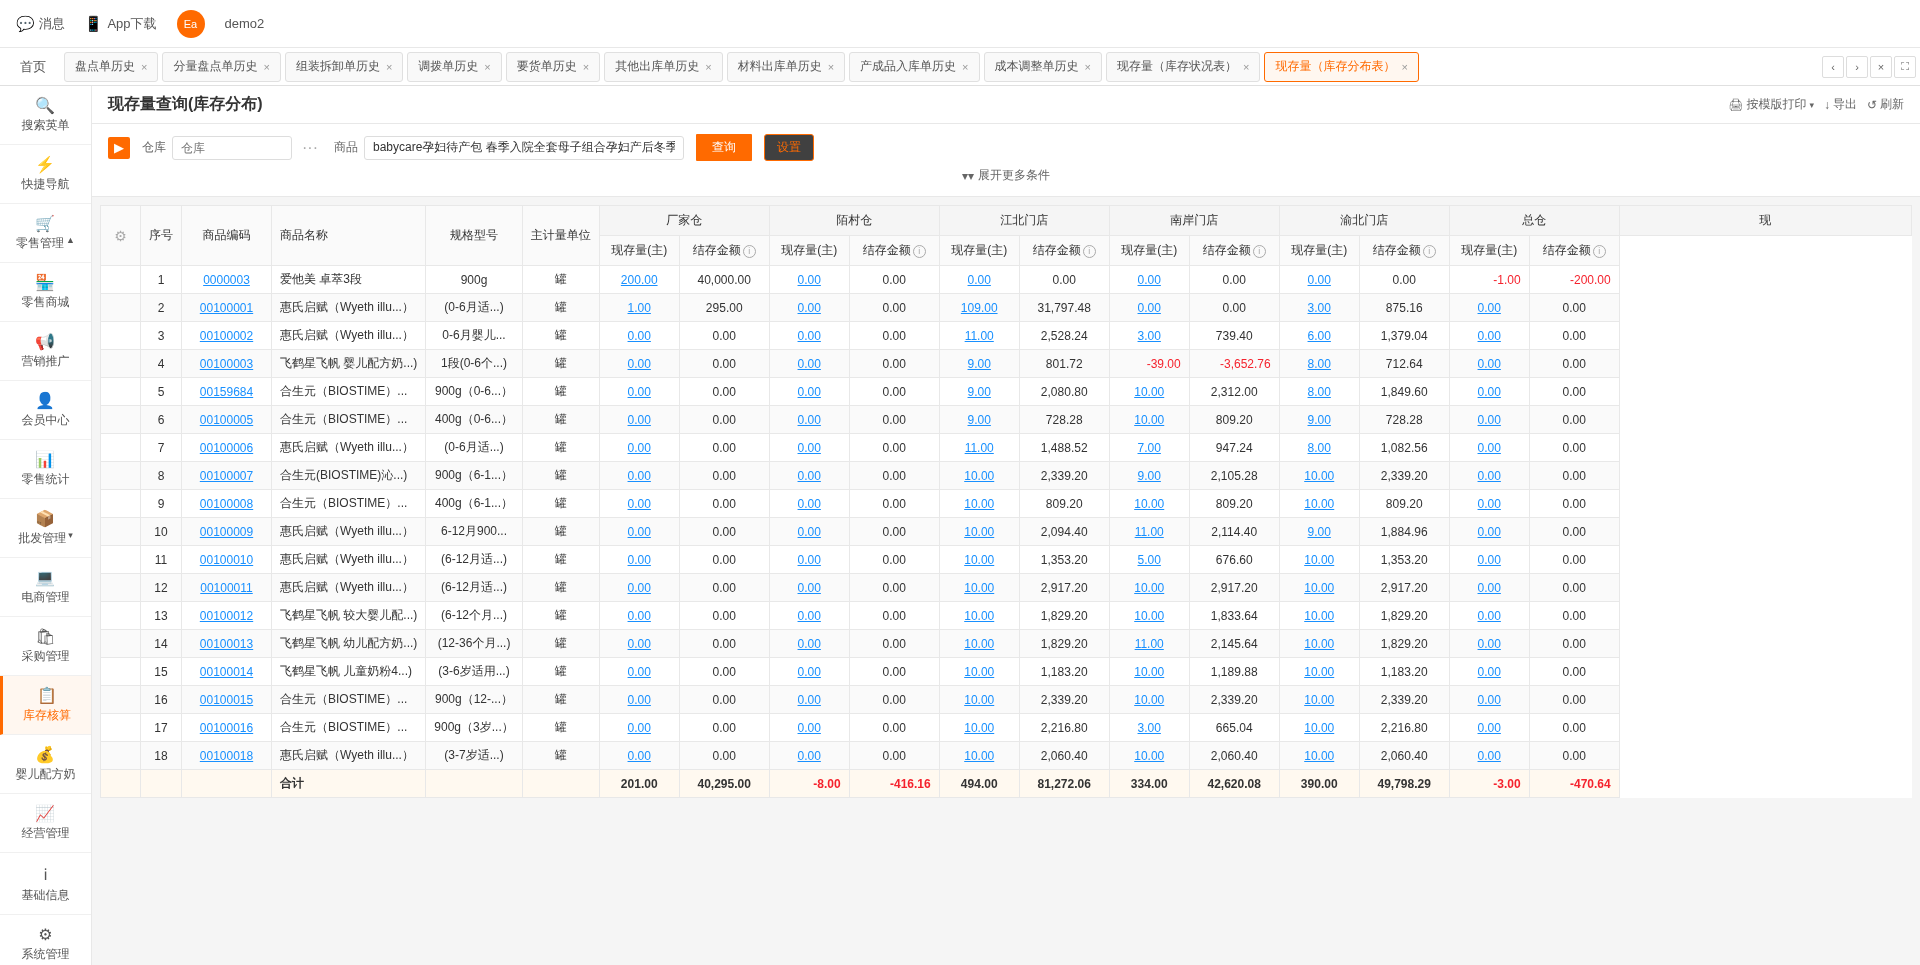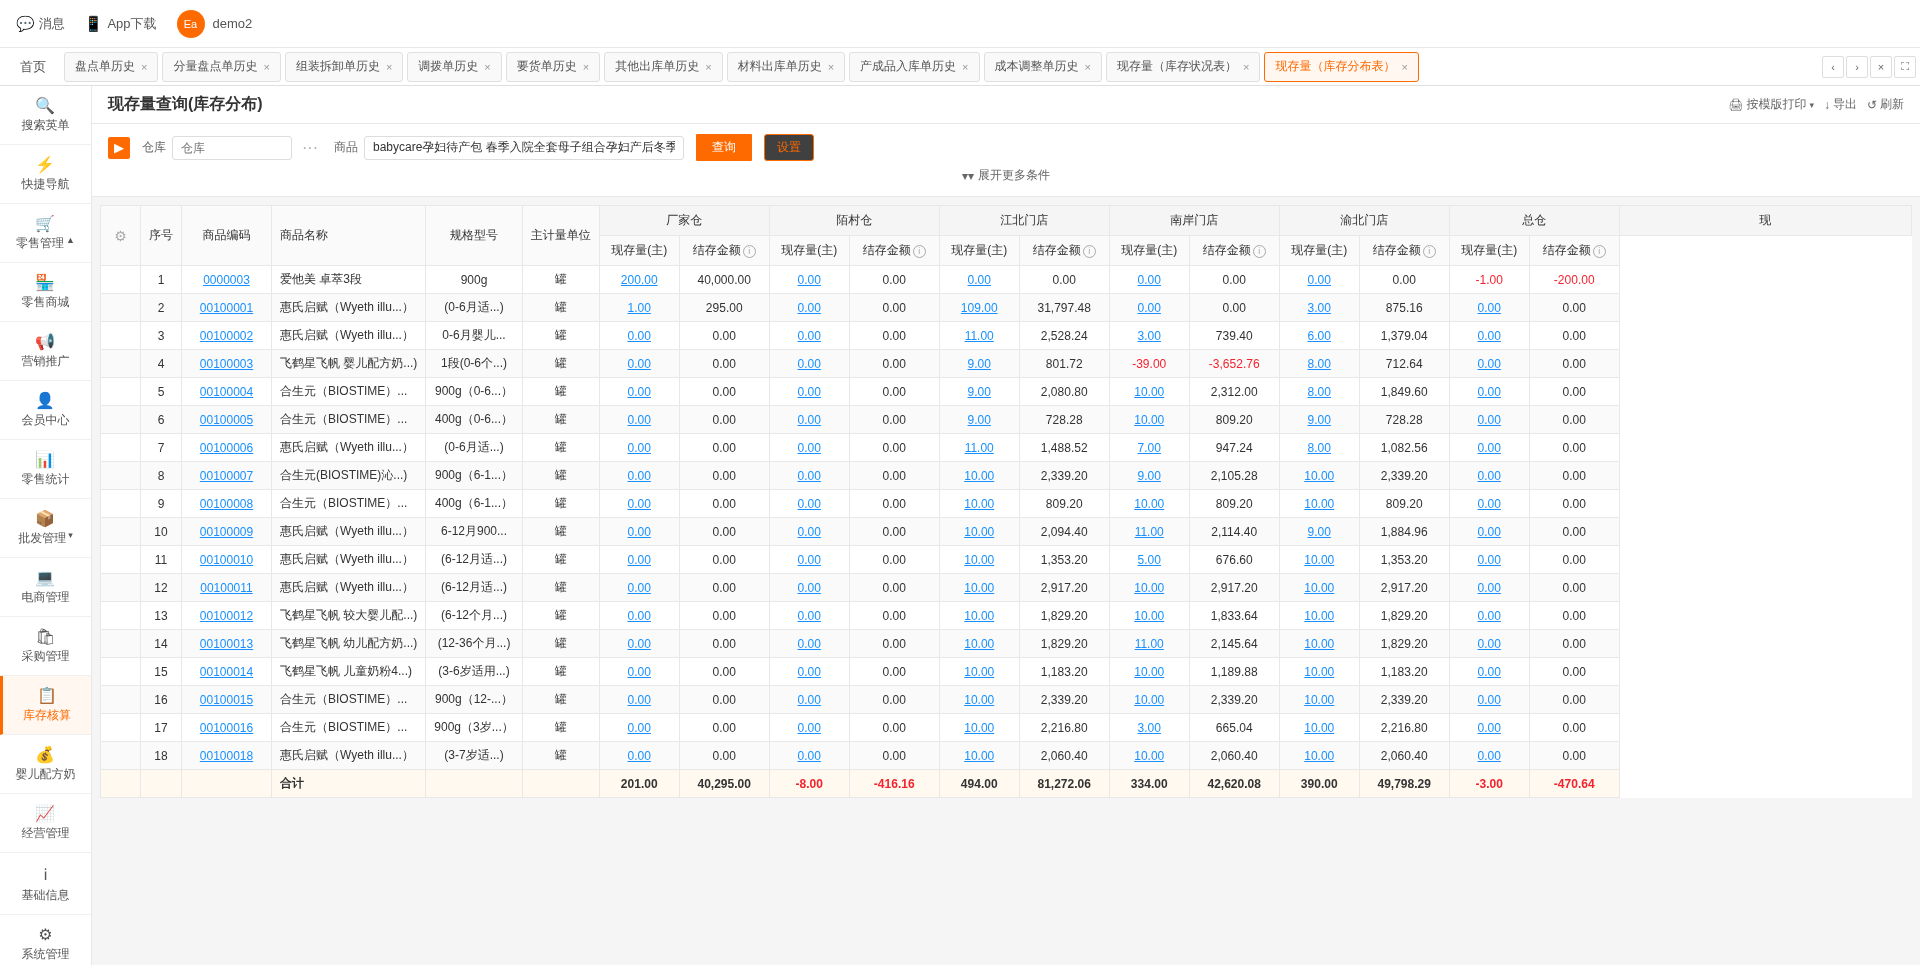--- a/index.html
+++ b/index.html
@@ -313,20 +313,21 @@
     .data-table tr:nth-child(even) td {
       background: #fafafa;
     }
     .data-table td.num-link {
       color: #1890ff;
       text-decoration: underline;
       cursor: pointer;
     }
     .data-table td.negative {
       color: #f5222d;
+      text-align: right;
     }
     .data-table .total-row td {
       background: #fff9f0 !important;
       font-weight: bold;
       color: #333;
     }
     .data-table .total-row td.negative {
       color: #f5222d;
     }
     .info-icon {
@@ -371,21 +372,21 @@
     <div class="top-right-item">
       <span style="font-size:15px;">💬</span>
       <span>消息</span>
     </div>
     <div class="top-right-item">
       <span style="font-size:15px;">📱</span>
       <span>App下载</span>
     </div>
     <div class="top-right-item">
       <div style="width:28px;height:28px;border-radius:50%;background:#ff6a00;display:flex;align-items:center;justify-content:center;color:white;font-size:11px;">Ea</div>
-      <span style="margin-left:4px;">demo2</span>
+      <span style="margin-left:16px;">demo2</span>
     </div>
   </div>
 </div>
 
 <div class="tab-bar">
   <div class="tab-home">首页</div>
   <div class="tab-item">盘点单历史 <span class="tab-close">×</span></div>
   <div class="tab-item">分量盘点单历史 <span class="tab-close">×</span></div>
   <div class="tab-item">组装拆卸单历史 <span class="tab-close">×</span></div>
   <div class="tab-item">调拨单历史 <span class="tab-close">×</span></div>
@@ -628,21 +629,21 @@
               <td class="negative">-39.00</td>
               <td class="negative">-3,652.76</td>
               <td class="num-link">8.00</td>
               <td class="">712.64</td>
               <td class="num-link">0.00</td>
               <td class="">0.00</td>
             </tr>
             <tr>
     <td></td>
     <td>5</td>
-    <td class="num-link">00100004</td>
+    <td class="num-link">00159684</td>
     <td class="col-name" style="text-align:left;">合生元（BIOSTIME）...</td>
     <td>900g（0-6...）</td>
     <td>罐</td>
   <td class="num-link">0.00</td>
               <td class="">0.00</td>
               <td class="num-link">0.00</td>
               <td class="">0.00</td>
               <td class="num-link">9.00</td>
               <td class="">2,080.80</td>
               <td class="num-link">10.00</td>

